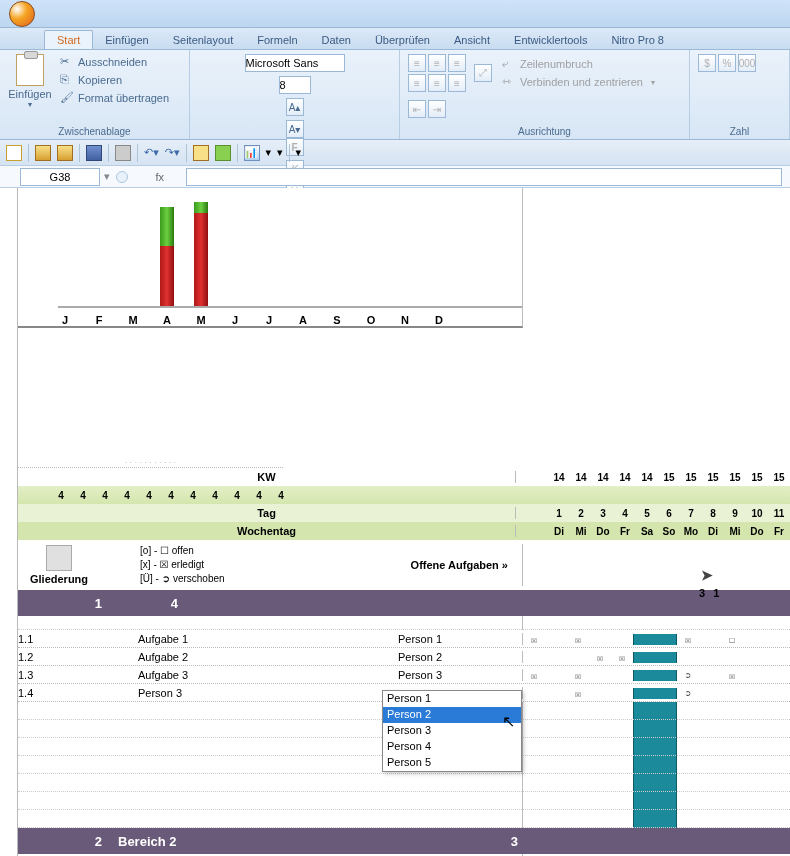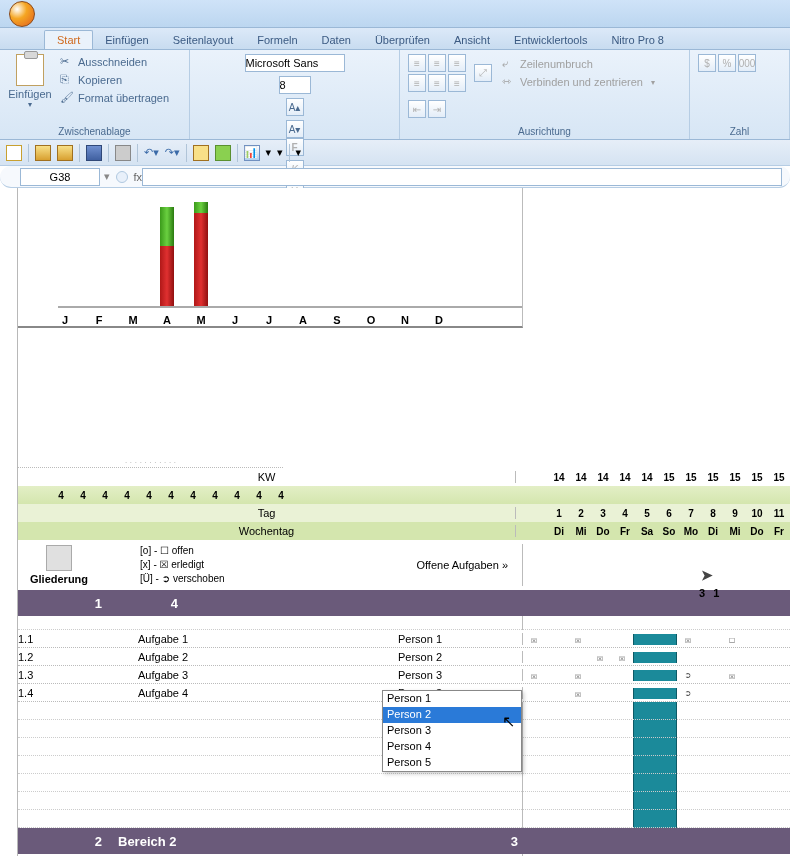--- a/index.html
+++ b/index.html
@@ -22,48 +22,48 @@
   .font-row { display:flex; gap:4px; align-items:center;flex-direction:column; }
   .font-sel { border:1px solid #9bb8d6; background:#fff; font-size:11px; height:18px; }
   .fontname { width:100px; }
   .fontsize { width:32px; }
   .sqbtn { width:18px; height:18px; border:1px solid #9bb8d6; background:linear-gradient(#fff,#e3edf8); display:flex; align-items:center; justify-content:center; font-size:10px; color:#4a6a8f; cursor:pointer;}
   .sqbtn.dis { color:#b0b0b0; }
   .align-grid { display:grid; grid-template-columns:repeat(3,18px); grid-template-rows:repeat(2,18px); gap:2px; }
   .disabled { color:#a0a0a0 !important; }
   .qat { height:26px; background:linear-gradient(#e6eef8,#d5e3f2); border-bottom:1px solid #b6cde4; display:flex; align-items:center; gap:6px; padding:0 6px;}
   .qat .ic { width:16px; height:16px; display:inline-block; }
-  .namebox-row { height:22px; border-bottom:1px solid #b6cde4; display:flex; align-items:center; padding-left:20px; background:#f6f9fd;border-radius:11px;}
+  .namebox-row { height:22px; border-bottom:1px solid #b6cde4; display:flex; align-items:center; padding-left:20px; background:#f6f9fd;}
   .namebox { width:80px; height:18px; border:1px solid #9bb8d6; background:#fff; font-size:11px; text-align:center; margin-right:4px;}
-  .fx { color:#666; margin:0 0; }
+  .fx { color:#666; margin:0 22px; }
   .fbar { flex:1; height:18px; border:1px solid #9bb8d6; background:#fff; margin-right:8px;}
   .sheet { position:relative; margin-left:18px; }
   .outline { position:absolute; left:-18px; top:0; width:18px; height:100%; border-right:1px solid #b8b8b8;}
   .chart-area { height:140px; border-bottom:2px solid #888; position:relative; background:#fff; display:flex; align-items:flex-end; }
   .axis { position:absolute; bottom:18px; left:40px; right:0; height:2px; background:#aaa;}
   .months { position:absolute; bottom:0; left:40px; display:flex; gap:20px; font-weight:bold; font-size:11px;}
   .bars { position:absolute; bottom:20px; left:40px; display:flex; gap:20px; align-items:flex-end; height:110px;}
   .bars .slot { width:14px; display:flex; flex-direction:column-reverse; }
   .seg { width:100%; }
   .seg.red { background:linear-gradient(90deg,#b01818,#e03030,#901010);}
   .seg.green { background:linear-gradient(90deg,#3a9a1a,#6ad040,#2a7a10);}
   .hdr-rows { }
   .hdr-row { display:flex; height:18px; align-items:center; font-size:11px; }
-  .hdr-left { width:505px; text-align:center; font-weight:normal; }
+  .hdr-left { width:505px; text-align:center; font-weight:bold; }
   .hdr-right { flex:1; display:flex;margin-left:32px; }
   .daycell { width:22px; text-align:center; font-weight:bold; font-size:10px; }
   .kw-row { background:#fff; }
   .monat-row { background:linear-gradient(#e3efc6,#d4e6ae); }
   .tag-row { background:#eaf2d6; }
   .wt-row { background:#d4e6ae; }
   .controls-row { height:50px; display:flex; align-items:center; }
   .ctrl { display:flex; flex-direction:column; align-items:center; margin:0 12px; font-weight:bold; font-size:11px;}
   .ctrl .icn { width:26px; height:26px; background:#e0e0e0; border:1px solid #aaa; margin-bottom:2px;}
   .legend { font-size:10px; line-height:14px; margin-left:40px;}
-  .offene { font-weight:normal; margin-left:auto; margin-right:14px;}
+  .offene { font-weight:bold; margin-left:auto; margin-right:14px;}
   .sright { display:flex; }
   .marker-arrow { color:#444; font-size:14px; font-weight:bold;}
   .section-hdr { background:#6a5a7a; color:#fff; height:26px; display:flex; align-items:center; font-weight:bold;}
   .section-hdr .num { width:100px; text-align:right; padding-right:16px; font-size:13px;}
   .section-hdr .ttl { width:340px; font-size:13px;}
   .section-hdr .cnt { width:60px; text-align:right; font-size:13px;}
   .section-rt { flex:1; background:#fff;}
   .task-row { height:18px; display:flex; align-items:center; background:#fff; position:relative;}
   .task-row::after { content:""; position:absolute; left:0; right:0; bottom:0; border-bottom:1px dotted #bbb;}
   .task-left { width:505px; display:flex; }
@@ -432,21 +432,20 @@
           <div class="mk">➲</div>
           <div class="mk"></div>
           <div class="mk">☒</div>
           <div class="mk"></div>
           <div class="teal-block" style="left:110px;width:44px"></div>
         </div>
       </div>
       <div class="task-row">
         <div class="task-left sepcol">
           <div class="task-id">1.4</div>
-          <div class="task-name">Aufgabe 4</div>
           <div class="task-person">Person 3</div>
         </div>
         <div class="task-right">
           <div class="mk"></div>
           <div class="mk"></div>
           <div class="mk">☒</div>
           <div class="mk"></div>
           <div class="mk"></div>
           <div class="mk"></div>
           <div class="mk"></div>

